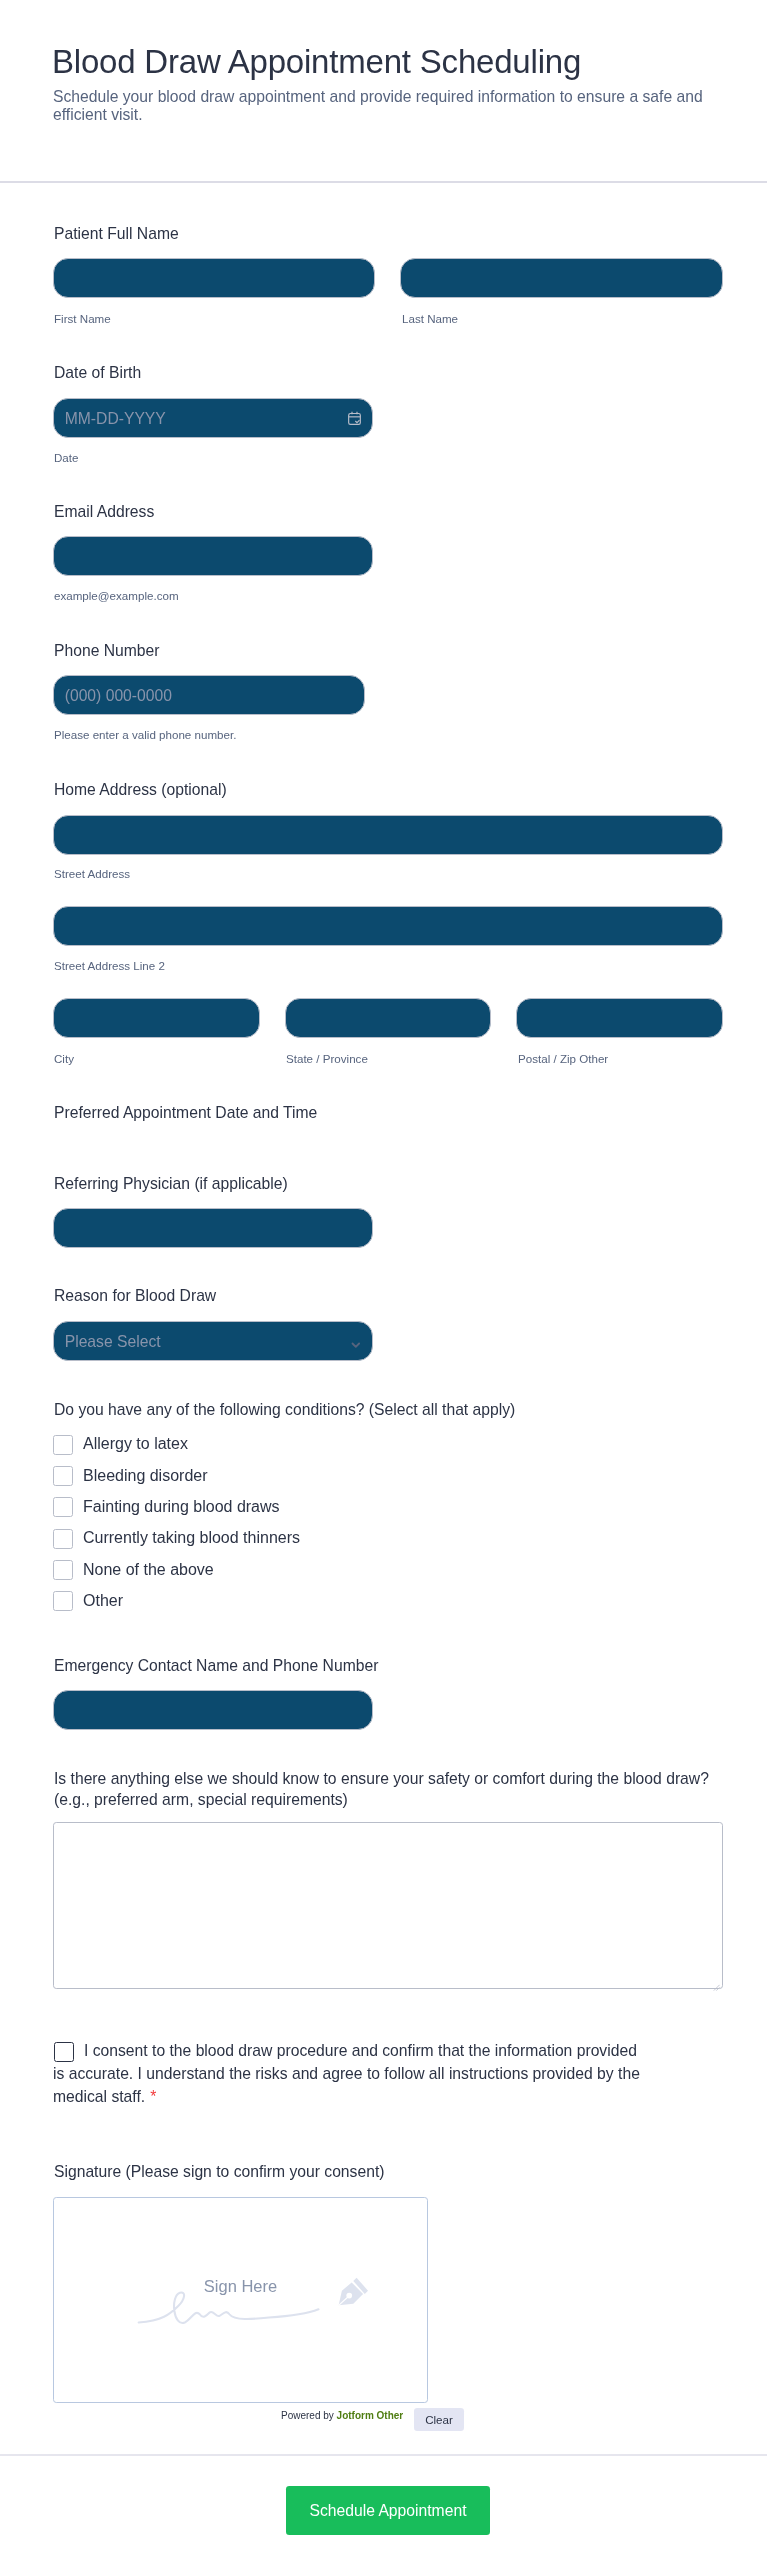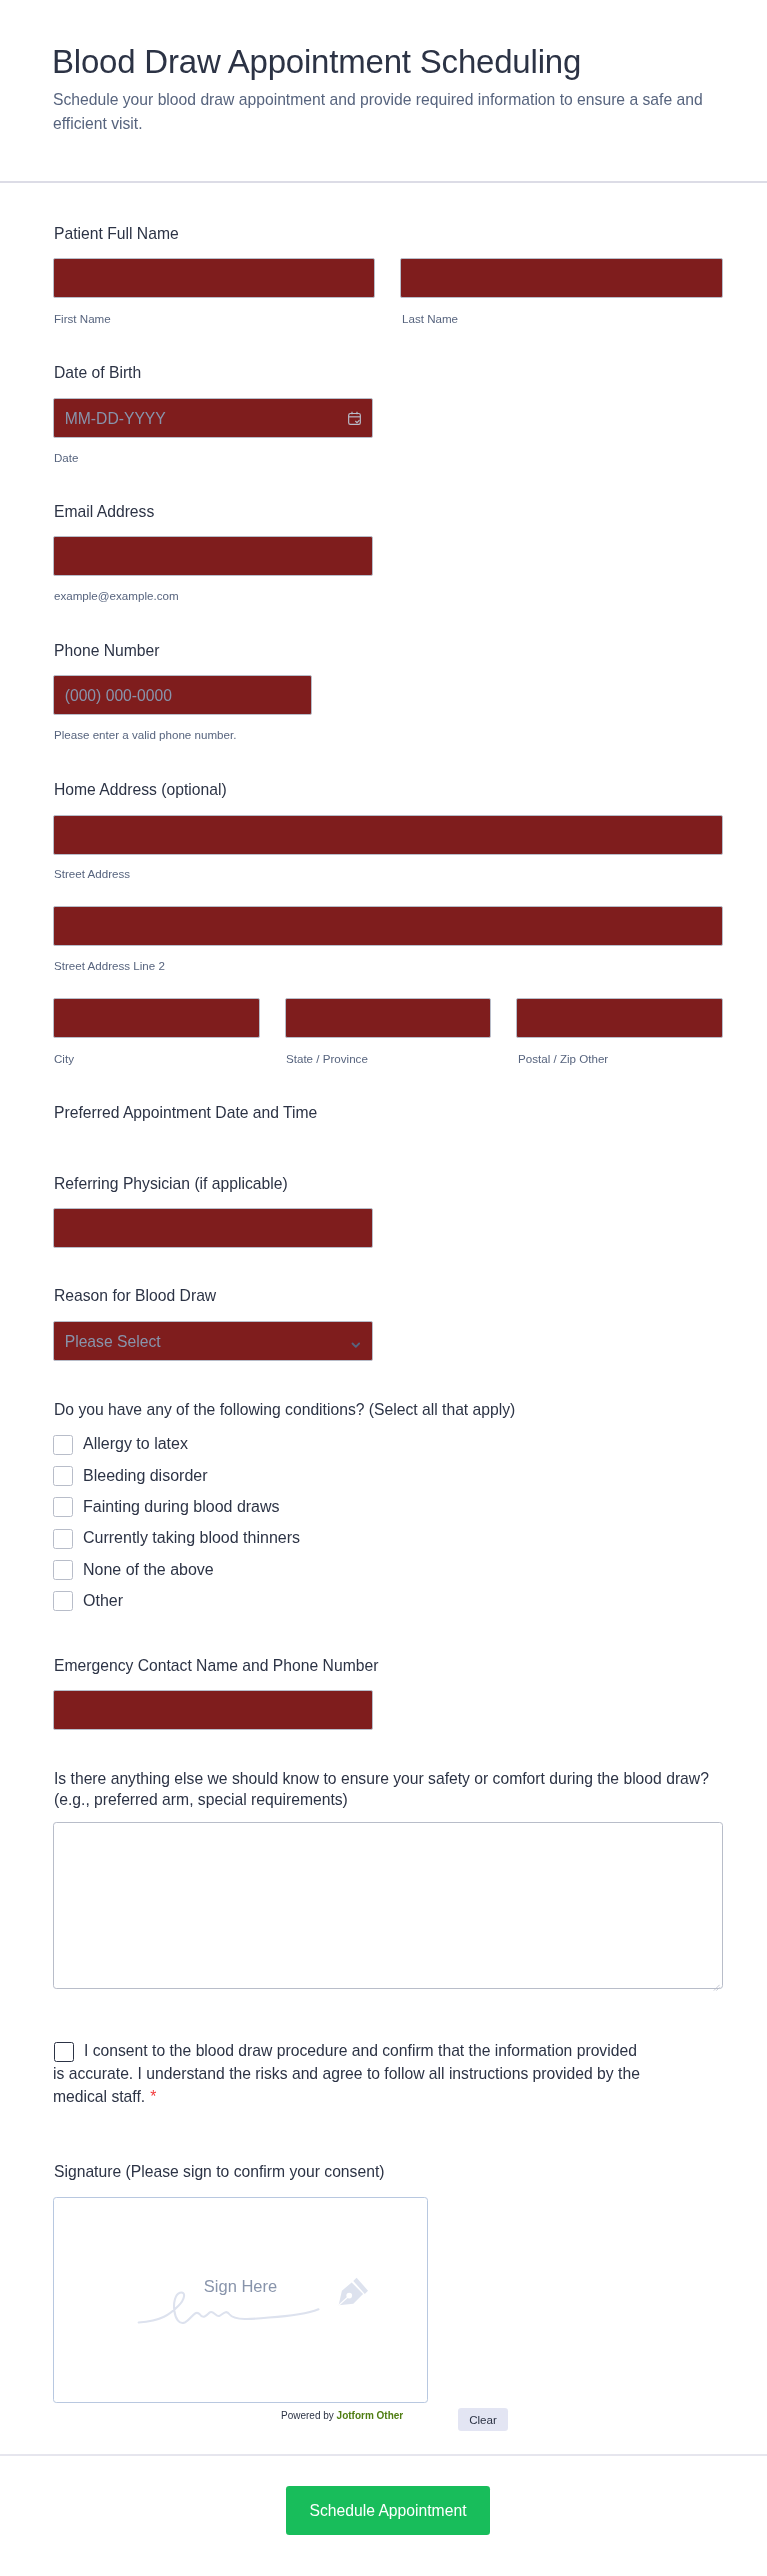--- a/index.html
+++ b/index.html
@@ -1,37 +1,37 @@
 <!DOCTYPE html>
 <html style="font-size:13.2px"><head>
 <meta charset="utf-8">
 <style>
   * { box-sizing: border-box; margin: 0; padding: 0; }
   html, body { width: 768px; height: 2576px; background: #ffffff; }
   body { position: relative; font-family: "Liberation Sans", "DejaVu Sans", sans-serif; color: #2c3345; overflow: hidden; }
   .abs { position: absolute; }
   .title { left: 52px; top: 43px; font-size: 33px; font-weight: 500; color: #2c3345; letter-spacing: -0.2px; white-space: nowrap; }
-  .subtitle { left: 53px; top: 88px; width: 677px; font-size: 15.7px; line-height: 24px; color: #57647e; }
+  .subtitle { left: 53px; top: 88px; width: 677px; font-size: 15.7px; line-height: 18px; color: #57647e; }
   .hsep { left: 0; width: 768px; height: 1.7px; background: #dcdce6; }
   .label { left: 54px; font-size: 15.7px; color: #2c3345; white-space: nowrap; }
   .sublabel { left: 54px; font-size: 11.6px; color: #57647e; white-space: nowrap; }
-  .input { height: 40px; border: 0.8px solid #b8bdc9; border-radius: 2px; background: #7f1d1d; }
+  .input { height: 40px; border: 0.8px solid #b8bdc9; border-radius: 15px; background: #0c4a6e; }
   .placeholder { position: absolute; left: 10.7px; top: 10.7px; font-size: 15.7px; color: #8894ab; white-space: nowrap; }
   .cb { left: 53px; width: 20px; height: 20px; border: 0.8px solid #b8bdc9; border-radius: 2.5px; background: #fff; }
   .cb-label { left: 83px; font-size: 16px; color: #2c3345; white-space: nowrap; }
   .textarea { left: 53px; top: 1822px; width: 670px; height: 167px; border: 0.8px solid #b8bdc9; border-radius: 3.3px; background: #fff; }
   .resize { position: absolute; right: 2.5px; bottom: 2.5px; width: 6.6px; height: 6.6px; }
   .consent-cb { left: 54px; top: 2042px; width: 20px; height: 20px; border: 1.7px solid #2c3345; border-radius: 2.5px; background: #fff; }
   .consent-text { left: 53px; top: 2039px; width: 594px; font-size: 15.7px; line-height: 23px; color: #2c3345; text-indent: 31px; }
   .req { color: #f23a3c; margin-left: 5px; }
   .sigbox { left: 53px; top: 2197px; width: 375px; height: 206px; border: 0.8px solid #b8c8e0; border-radius: 3.3px; background: #fff; }
   .sign-here { position: absolute; left: 0; width: 100%; top: 79px; text-align: center; font-size: 16.5px; color: #8894ab; }
   .powered { left: 281px; top: 2410px; font-size: 10px; color: #2c3345; white-space: nowrap; }
   .powered b { color: #4f7d12; font-weight: 700; }
-  .clear-btn { left: 414px; top: 2408px; width: 50px; height: 23px; background: #e3e5f3; border-radius: 3.3px; font-size: 11.6px; color: #2c3345; text-align: center; line-height: 23px; border: none; margin-left: 44px; }
+  .clear-btn { left: 414px; top: 2408px; width: 50px; height: 23px; background: #e3e5f3; border-radius: 3.3px; font-size: 11.6px; color: #2c3345; text-align: center; line-height: 23px; border: none; }
   .submit { left: 286px; top: 2486px; width: 204px; height: 49px; background: #18bd5b; border-radius: 3.3px; color: #fff; font-size: 15.7px; text-align: center; line-height: 49px; border: none; }
   .icon-svg { position: absolute; }
 </style>
 </head>
 <body>
 
 <div class="abs title">Blood Draw Appointment Scheduling</div>
 <div class="abs subtitle">Schedule your blood draw appointment and provide required information to ensure a safe and efficient visit.</div>
 <div class="abs hsep" style="top:181px;"></div>
 
@@ -54,21 +54,21 @@
     </svg>
   </span>
 </div>
 <div class="abs sublabel" style="top:451px;">Date</div>
 
 <div class="abs label" style="top:503px;">Email Address</div>
 <div class="abs input" style="left:53px; top:536px; width:320px;"></div>
 <div class="abs sublabel" style="top:589px;">example@example.com</div>
 
 <div class="abs label" style="top:642px;">Phone Number</div>
-<div class="abs input" style="left:53px; top:675px; width:259px;">
+<div class="abs input" style="left:53px; top:675px; width:312px;">
   <span class="placeholder">(000) 000-0000</span>
 </div>
 <div class="abs sublabel" style="top:728px;">Please enter a valid phone number.</div>
 
 <div class="abs label" style="top:781px;">Home Address (optional)</div>
 <div class="abs input" style="left:53px; top:815px; width:670px;"></div>
 <div class="abs sublabel" style="top:867px;">Street Address</div>
 <div class="abs input" style="left:53px; top:906px; width:670px;"></div>
 <div class="abs sublabel" style="top:959px;">Street Address Line 2</div>
 <div class="abs input" style="left:53px; top:998px; width:207px;"></div>

